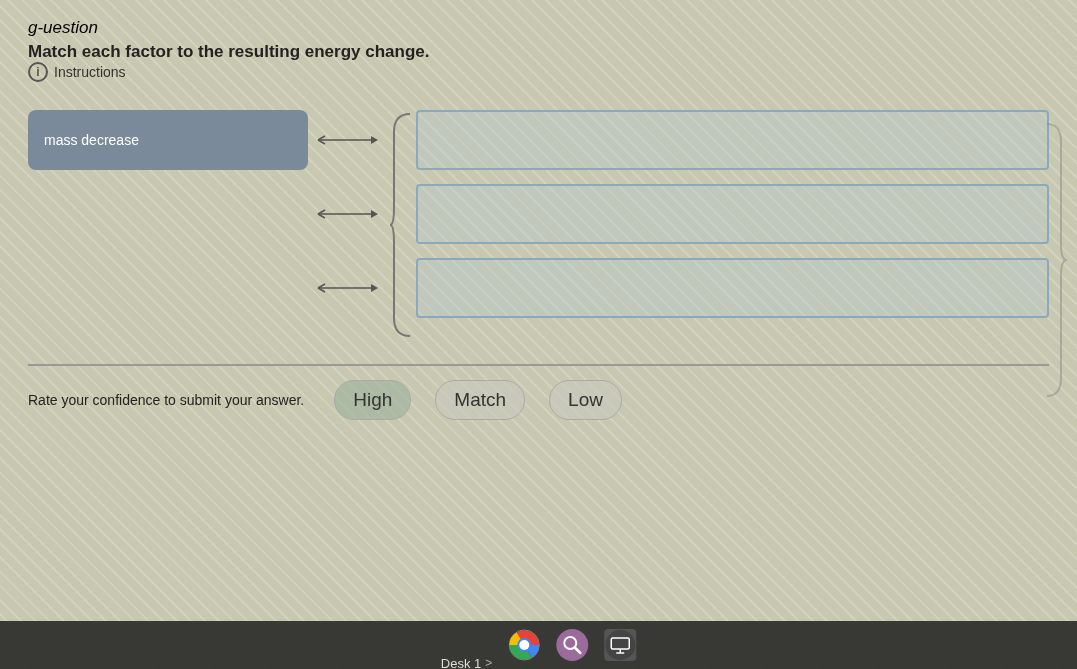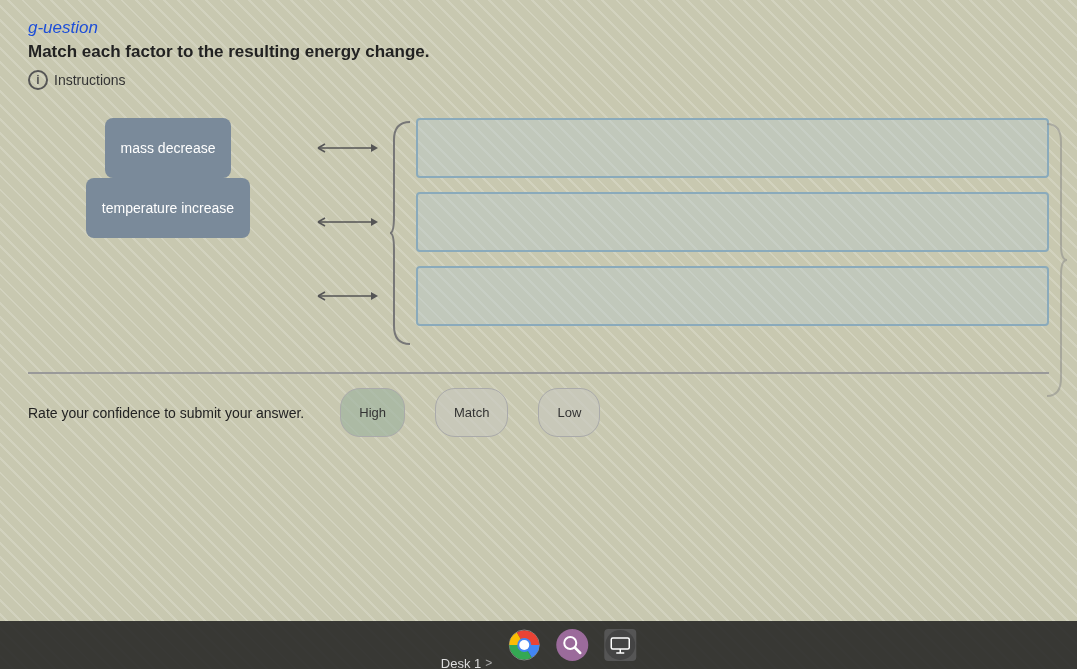--- a/index.html
+++ b/index.html
@@ -32,21 +32,21 @@
     .main-container {
       position: relative;
       z-index: 1;
       padding: 18px 28px 0 28px;
     }
 
     .question-title {
       font-size: 17px;
       font-weight: bold;
       color: #222;
-      margin-bottom: 8px;
+      margin-bottom: 0;
     }
 
     .instructions-row {
       display: flex;
       align-items: center;
       gap: 6px;
       margin-bottom: 28px;
       font-size: 14px;
       color: #333;
     }
@@ -69,23 +69,23 @@
     .matching-area {
       display: flex;
       align-items: flex-start;
       gap: 0;
       margin-bottom: 24px;
     }
 
     .left-column {
       display: flex;
       flex-direction: column;
+      gap: 14px;
       width: 280px;
       flex-shrink: 0;
-      align-items: center;
     }
 
     .factor-card {
       background: #7a8a9a;
       border-radius: 8px;
       padding: 18px 16px;
       color: white;
       font-size: 14px;
       font-weight: 500;
       min-height: 60px;
@@ -130,25 +130,25 @@
       padding: 10px;
     }
 
     .rate-text {
       font-size: 14px;
       color: #222;
       margin-right: 12px;
     }
 
     .confidence-btn {
-      padding: 16px 18px;
+      padding: 8px 18px;
       border-radius: 20px;
       border: 1.5px solid #aaa;
       background: rgba(200,200,190,0.7);
-      font-size: 13px;
+      font-size: 19px;
       color: #333;
       cursor: pointer;
       margin-right: 6px;
     }
 
     .confidence-btn:first-of-type {
       background: rgba(160,180,160,0.7);
     }
 
     
@@ -208,21 +208,21 @@
 
     .search-icon-taskbar {
       background: #9b6b9b;
       border-radius: 50%;
       color: white;
       font-size: 14px;
     }
 
     
     .partial-heading {
-      color: #1d4ed8;
+      color: #000000;
       font-size: 17px;
       font-style: italic;
       margin-bottom: 4px;
     }
 
     .divider-line {
       height: 2px;
       background: #999;
       margin: 10px 0 14px 0;
       width: 100%;
@@ -240,23 +240,20 @@
   <div class="instructions-row">
     <div class="info-icon">i</div>
     <span>Instructions</span>
   </div>
 
   <div class="matching-area">
 
     <div class="left-column">
       <div class="factor-card">
         <span>mass decrease</span>
-      </div>
-      <div class="factor-card">
-        <span>temperature increase</span>
       </div>
     </div>
 
     <div class="arrow-column">
       <div class="arrow-row">
         <svg class="arrow-svg" viewBox="0 0 70 20">
           <line x1="5" y1="10" x2="62" y2="10" stroke="#555" stroke-width="1.5"></line>
           <polygon points="65,10 58,6 58,14" fill="#555"></polygon>
           <line x1="5" y1="10" x2="12" y2="6" stroke="#555" stroke-width="1.5"></line>
           <line x1="5" y1="10" x2="12" y2="14" stroke="#555" stroke-width="1.5"></line>
@@ -298,21 +295,21 @@
     <div style="position:absolute;right:8px;top:120px;opacity:0.5;">
       <svg viewBox="0 0 30 280" width="30" height="280">
         <path d="M8,4 Q22,4 22,22 L22,125 Q22,140 28,140" stroke="#888" stroke-width="2" fill="none"></path>
         <path d="M8,276 Q22,276 22,258 L22,155 Q22,140 28,140" stroke="#888" stroke-width="2" fill="none"></path>
       </svg>
     </div>
   </div>
 
   <div class="divider-line"></div>
 
-  <div style="display:flex;align-items:center;gap:24px;">
+  <div style="display:flex;align-items:center;gap:18px;">
     <span class="rate-text">Rate your confidence to submit your answer.</span>
     <button class="confidence-btn">High</button>
     <button class="confidence-btn">Match</button>
     <button class="confidence-btn">Low</button>
   </div>
 </div>
 
 <div class="taskbar">
   <div class="taskbar-center">
     <div class="taskbar-desk">

